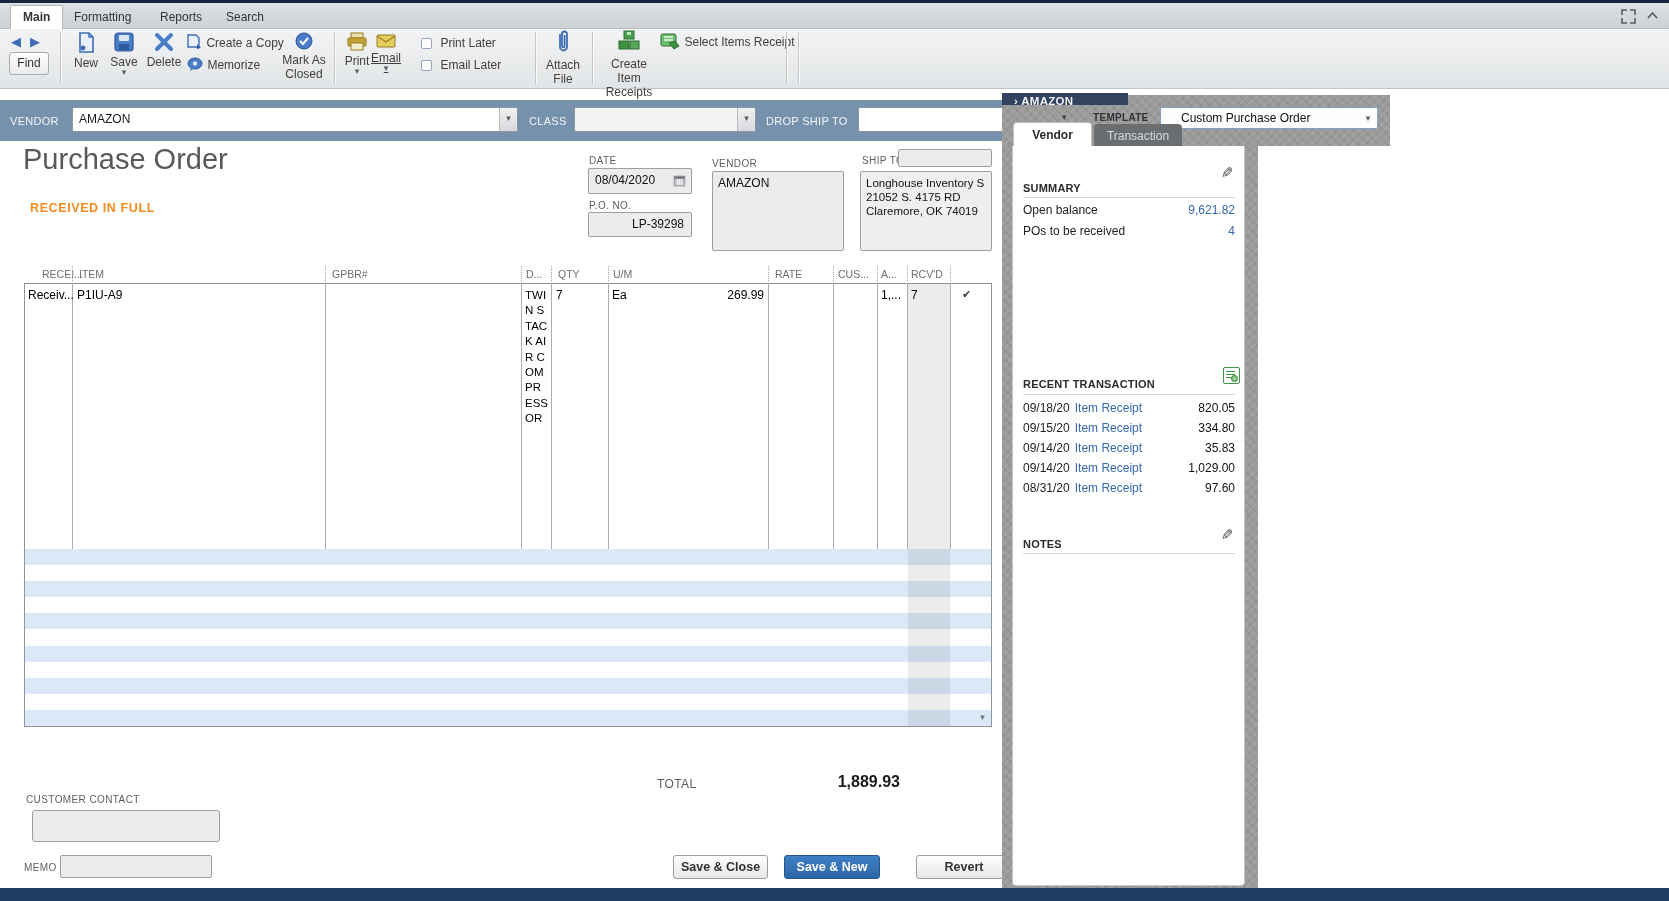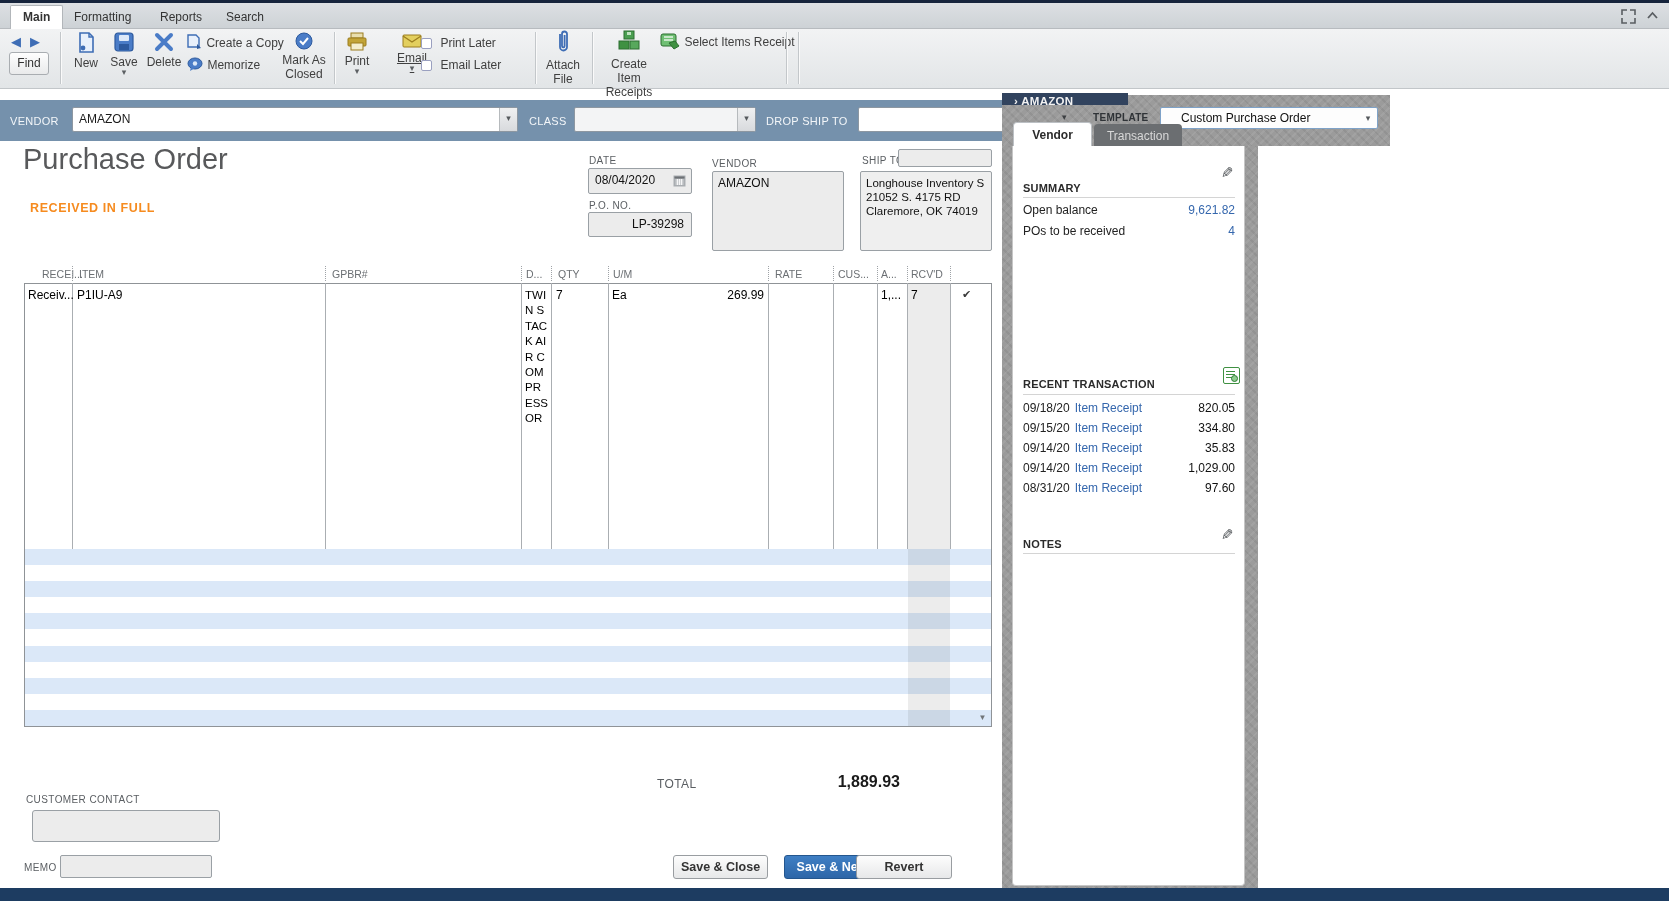--- a/index.html
+++ b/index.html
@@ -213,21 +213,21 @@
         <svg width="20" height="19" viewBox="0 0 20 19">
             <rect x="4" y="1" width="12" height="5" fill="#e9dfae" stroke="#9b7d1e"></rect>
             <rect x="1" y="6" width="18" height="8" rx="1" fill="#c2a437" stroke="#9b7d1e"></rect>
             <rect x="4" y="11" width="12" height="7" fill="#f4eecd" stroke="#9b7d1e"></rect>
           </svg>
       </span>
       <div class="tlabel">Print</div>
       <div class="caret">▾</div>
     </div>
 
-    <div class="tbtn" style="left:395px;top:5px;width:34px;text-decoration:underline;">
+    <div class="tbtn" style="left:369px;top:5px;width:34px;text-decoration:underline;">
       <span>
         <svg width="20" height="14" viewBox="0 0 20 14">
             <rect x="1" y="1" width="18" height="12" rx="1" fill="#e3cf5e" stroke="#9b7d1e"></rect>
             <path d="M1 2l9 6 9-6" fill="none" stroke="#9b7d1e" stroke-width="1.2"></path>
           </svg>
       </span>
       <div class="tlabel">Email</div>
       <div class="caret">▾</div>
     </div>
 
@@ -398,21 +398,21 @@
   <span class="totlabel">TOTAL</span>
   <span class="totval">1,889.93</span>
 
   <span class="flabel" style="left:26px;top:794px;">CUSTOMER CONTACT</span>
   <div class="ccbox"><span></span></div>
   <span class="flabel" style="left:24px;top:862px;">MEMO</span>
   <div class="memobox"><span></span></div>
 
   <div class="btn" style="left:673px;width:95px;">Save &amp; Close</div>
   <div class="btn primary" style="left:784px;width:96px;">Save &amp; New</div>
-  <div class="btn" style="left:856px;width:96px;">Revert</div>
+  <div class="btn" style="left:916px;width:96px;">Revert</div>
 
   <div class="texture"></div>
   <div class="ptexture"></div>
   <div class="pnavy"></div>
   <div class="pvendor">› AMAZON</div>
   <div class="pcaret">▾</div>
 
   <span class="tmplabel">TEMPLATE</span>
   <div class="tmpcombo">
     <span>Custom Purchase Order</span>

